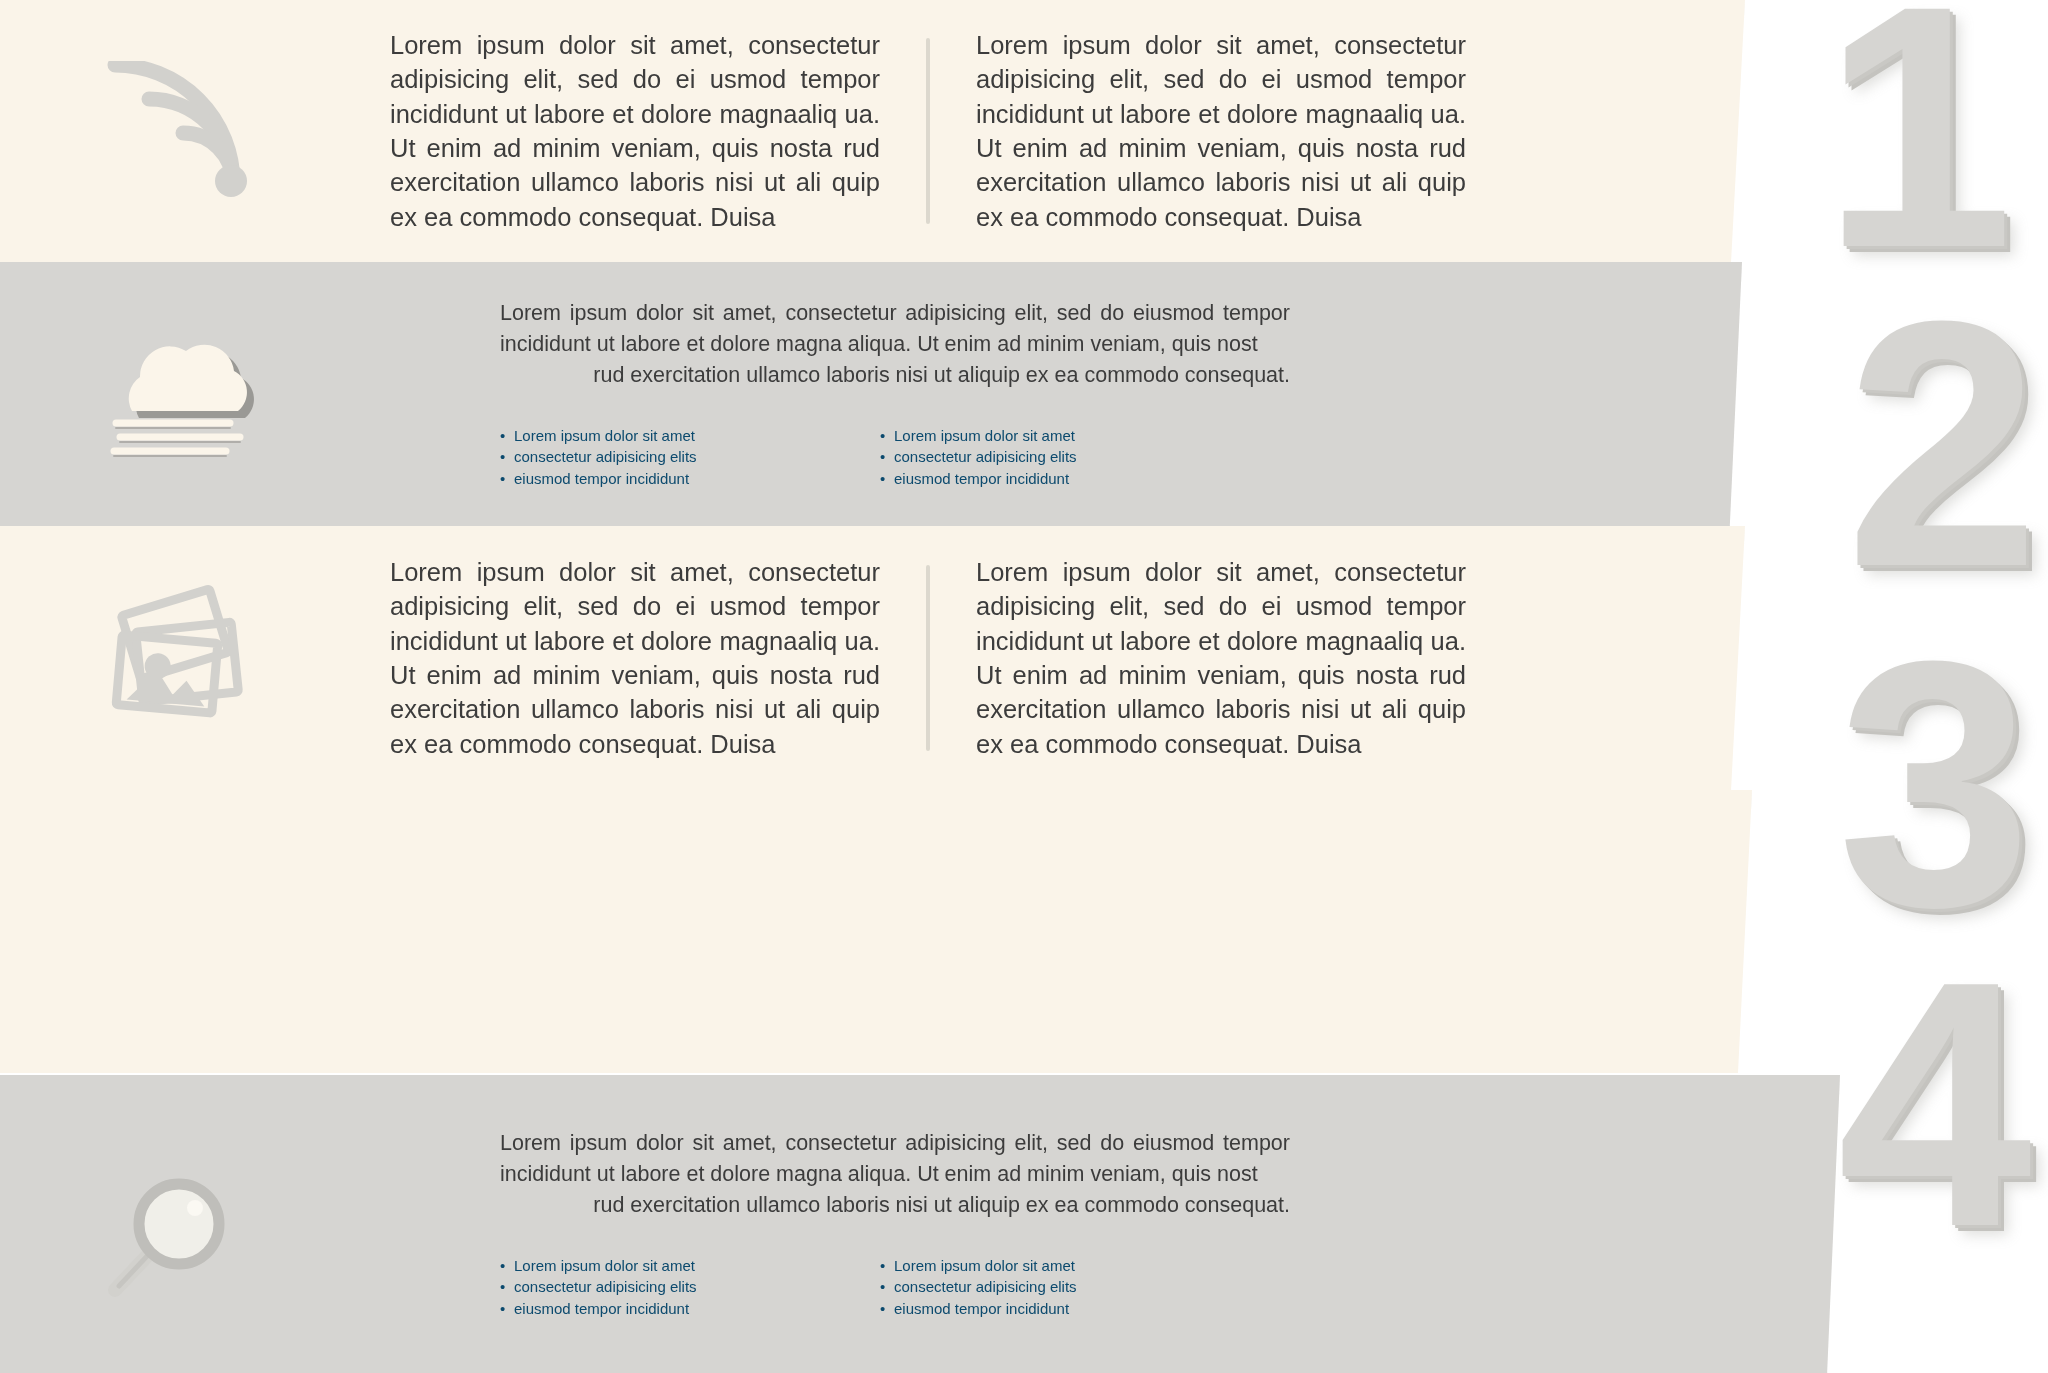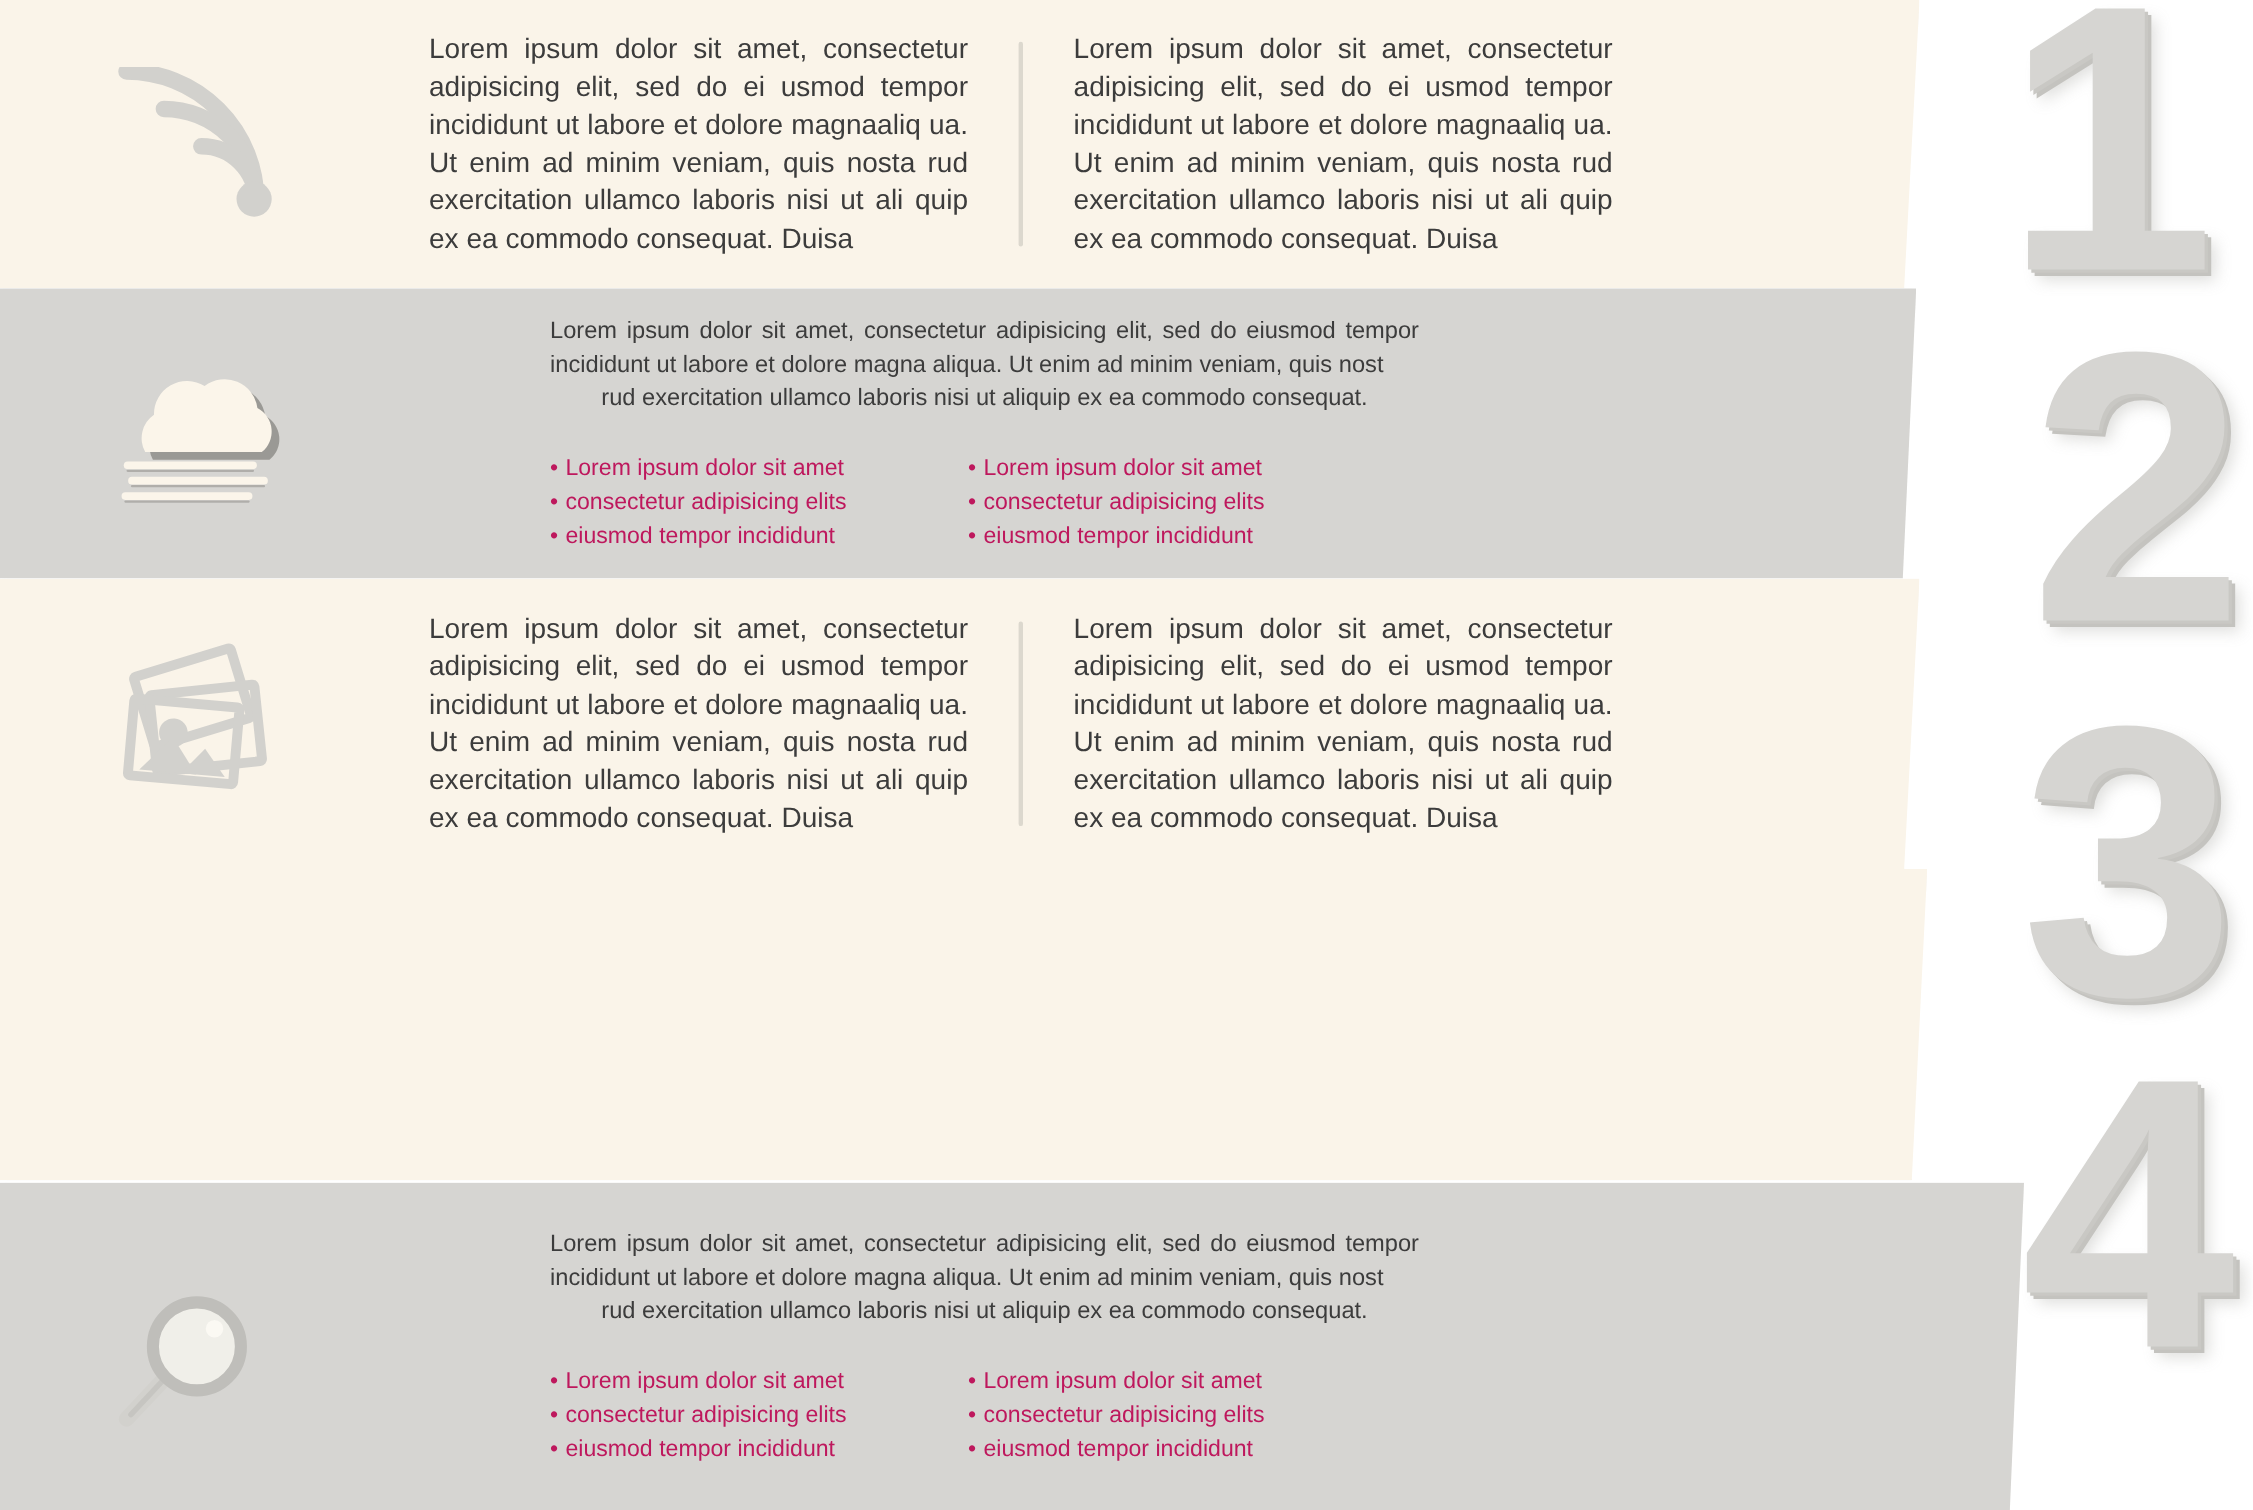--- a/index.html
+++ b/index.html
@@ -88,26 +88,26 @@
     padding-left:140px;box-sizing:border-box;
   }
   .para{
     width:790px;
     font-size:21.5px;
     line-height:1.44;
     color:#3c3c3c;
     text-align:justify;
     text-justify:inter-word;
   }
-  .para .lastline{text-align:center;display:block;}
+  .para .lastline{text-align:right;display:block;}
   .bullets-wrap{display:flex;margin-top:34px;width:790px;}
   .bullets{width:370px;}
   .bullets.right{margin-left:10px;}
   .bullet{
-    font-size:21px;line-height:1.46;color:#be185d;white-space:nowrap;
+    font-size:15px;line-height:1.46;color:#0c4a6e;white-space:nowrap;
   }
   .bullet .dot{display:inline-block;width:14px;}
 </style>
 </head>
 <body>
 
 <div class="stage">
 
   <div class="numbers">
     <div class="num num-1">1</div>

